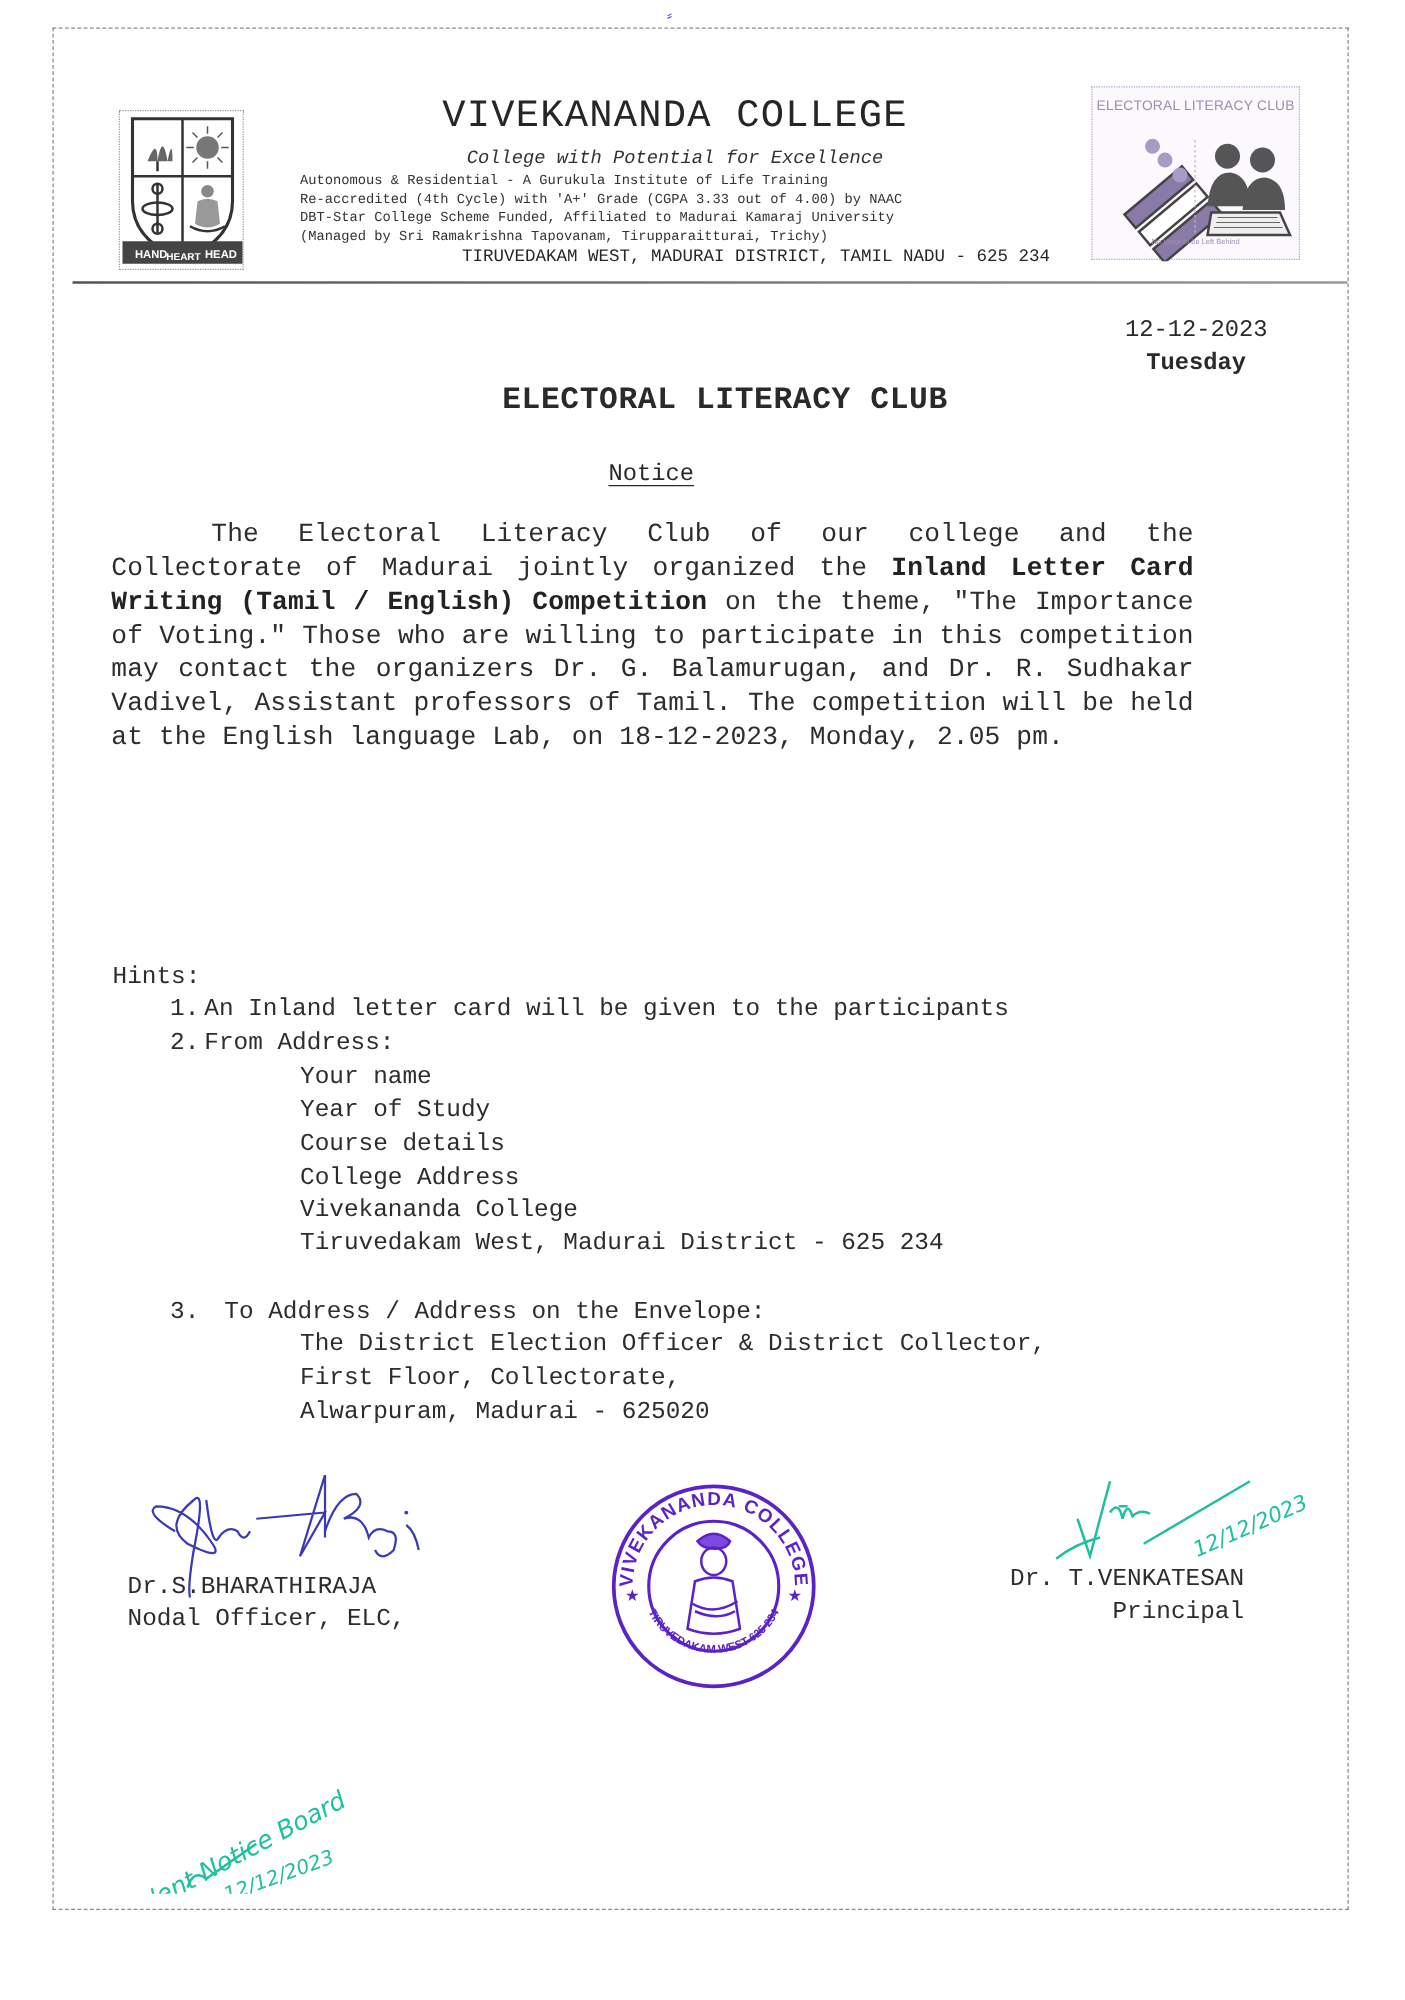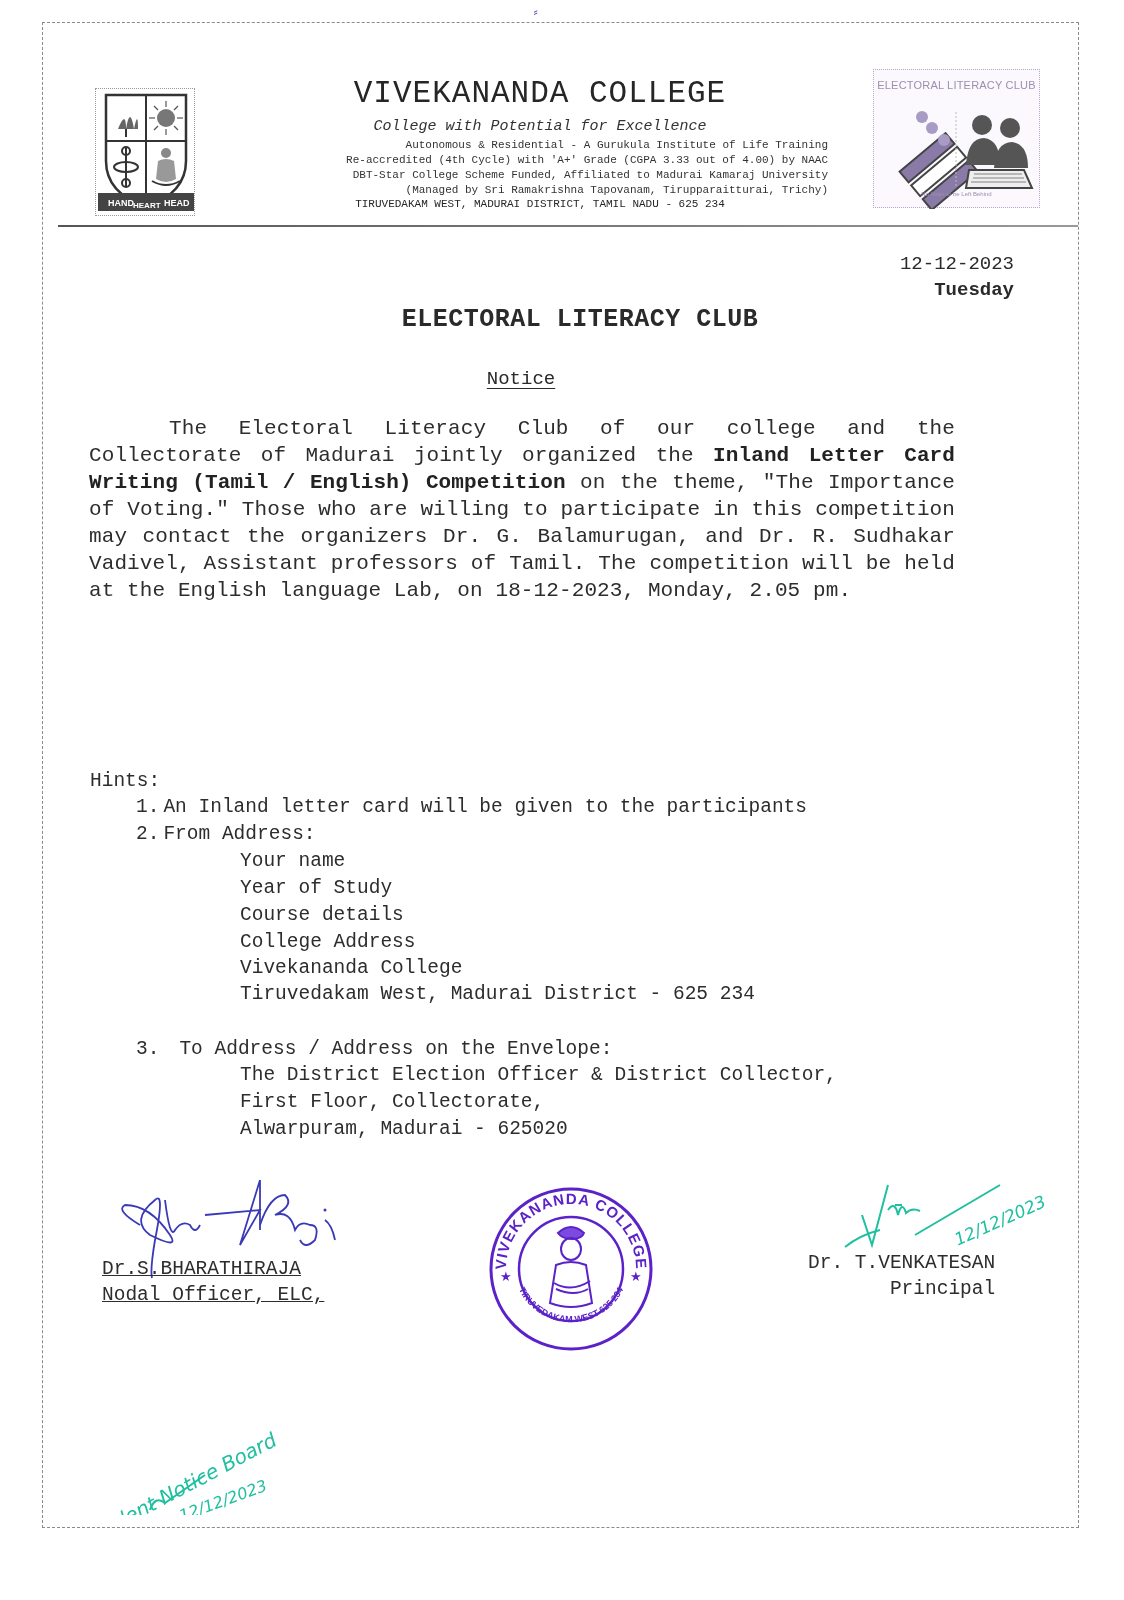--- a/index.html
+++ b/index.html
@@ -32,34 +32,34 @@
 
   .college-name {
     position: absolute; left: 240px; top: 76px; width: 600px; text-align: center;
     font-family: "Liberation Mono", monospace; font-size: 31px; letter-spacing: 1px; color: #262626;
   }
   .college-tagline {
     position: absolute; left: 240px; top: 118px; width: 600px; text-align: center;
     font-size: 15px; font-style: italic; font-weight: normal; color: #333;
   }
   .college-line {
-    position: absolute; left: 228px; width: 600px; text-align: right;
+    position: absolute; left: 240px; width: 600px; text-align: left;
     font-size: 11px; color: #333; white-space: nowrap;
   }
   .college-address {
-    position: absolute; left: 240px; top: 198px; width: 600px; text-align: center;
-    font-size: 11px; color: #262626; white-space: nowrap;
+    position: absolute; left: 240px; top: 198px; width: 600px; text-align: right;
+    font-size: 14px; color: #262626; white-space: nowrap;
   }
   .header-rule {
     position: absolute; left: 58px; top: 225px; width: 1020px; height: 2px;
     background: linear-gradient(90deg, #555 0%, #777 50%, #999 100%);
   }
 
   .date {
-    position: absolute; right: 110px; top: 251px; text-align: right;
+    position: absolute; right: 110px; top: 251px; text-align: center;
     font-size: 19px; line-height: 26px; color: #2a2a2a;
   }
   .date .day { font-weight: bold; }
 
   .club-title {
     position: absolute; left: 300px; top: 305px; width: 560px; text-align: center;
     font-size: 25px; font-weight: bold; color: #2a2a2a; letter-spacing: 0.5px;
   }
   .notice-label {
     position: absolute; left: 300px; top: 368px; width: 442px; text-align: center;
@@ -71,21 +71,21 @@
     font-size: 21px; line-height: 27px; text-align: justify; text-align-last: left;
     color: #2d2d2d; letter-spacing: 0.1px;
   }
   .body-para .indent { display: inline-block; width: 80px; }
   .body-para b { font-weight: bold; color: #222; }
 
   .hints { position: absolute; left: 90px; top: 770px; font-size: 19.5px; color: #2d2d2d; }
   .hint-line { position: absolute; white-space: nowrap; }
 
   
-  .sig-left-name { position: absolute; left: 102px; top: 1256px; font-size: 19.5px; line-height: 26px; color: #2d2d2d; white-space: nowrap; text-decoration: underline; }
+  .sig-left-name { position: absolute; left: 102px; top: 1256px; font-size: 19.5px; line-height: 26px; color: #2d2d2d; white-space: nowrap; }
   .sig-right-name { position: absolute; left: 768px; top: 1250px; font-size: 19.5px; line-height: 26px; color: #2d2d2d; white-space: nowrap; margin-left: 40px; }
   .sig-right-name .title { display: block; text-align: right; }
 
   .signature { position: absolute; }
   .seal { position: absolute; left: 486px; top: 1185px; width: 170px; height: 168px; }
   .handnote { position: absolute; left: 55px; top: 1385px; width: 260px; height: 130px; }
 </style>
 </head>
 <body>
 

